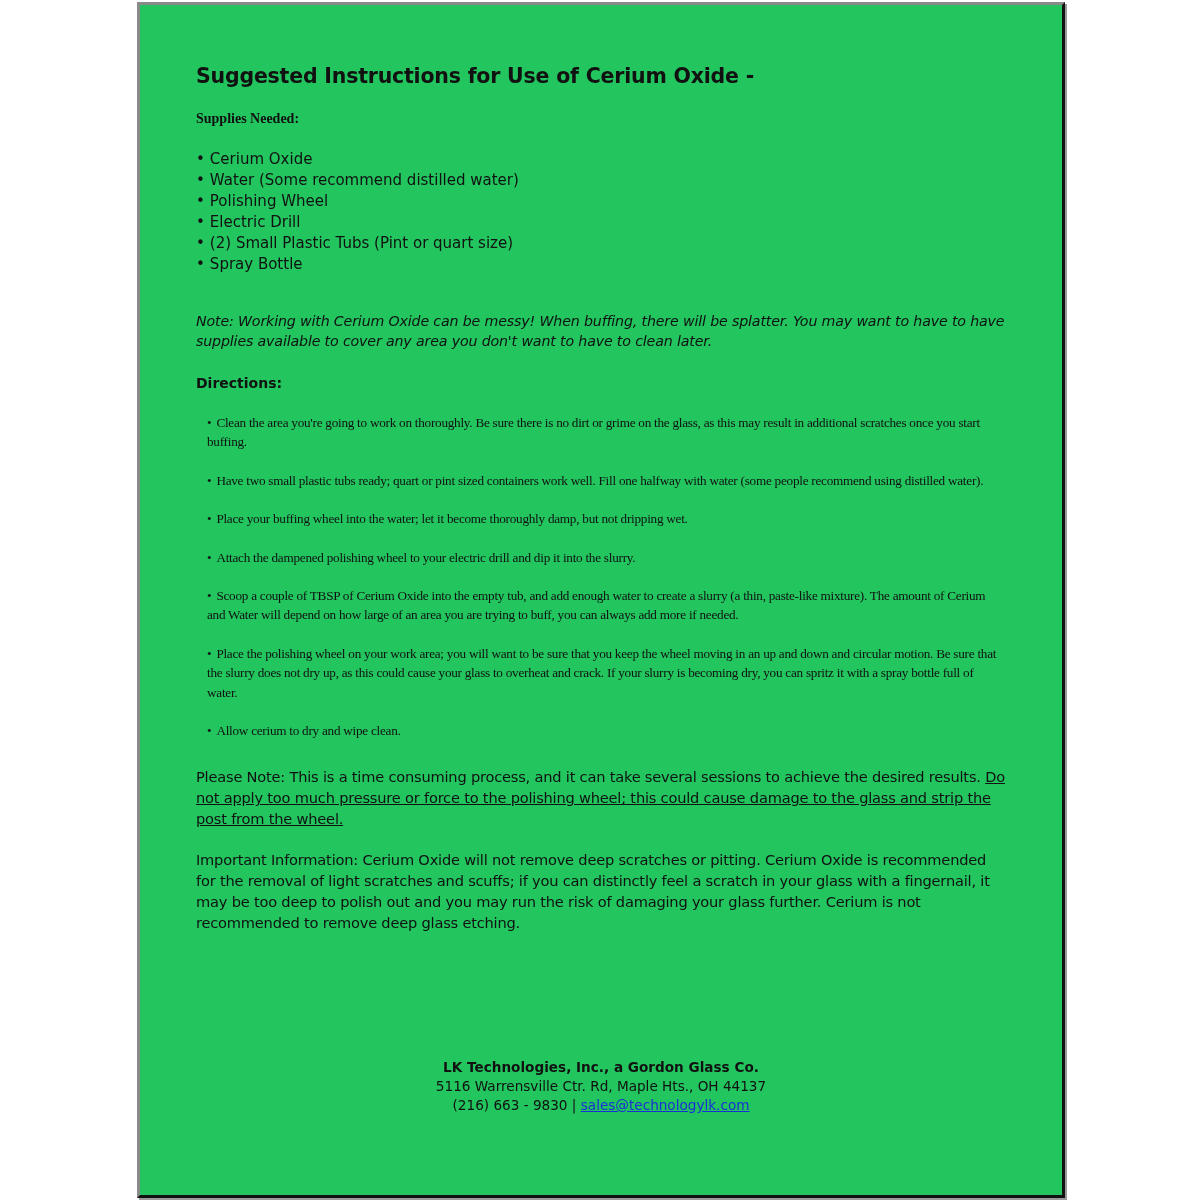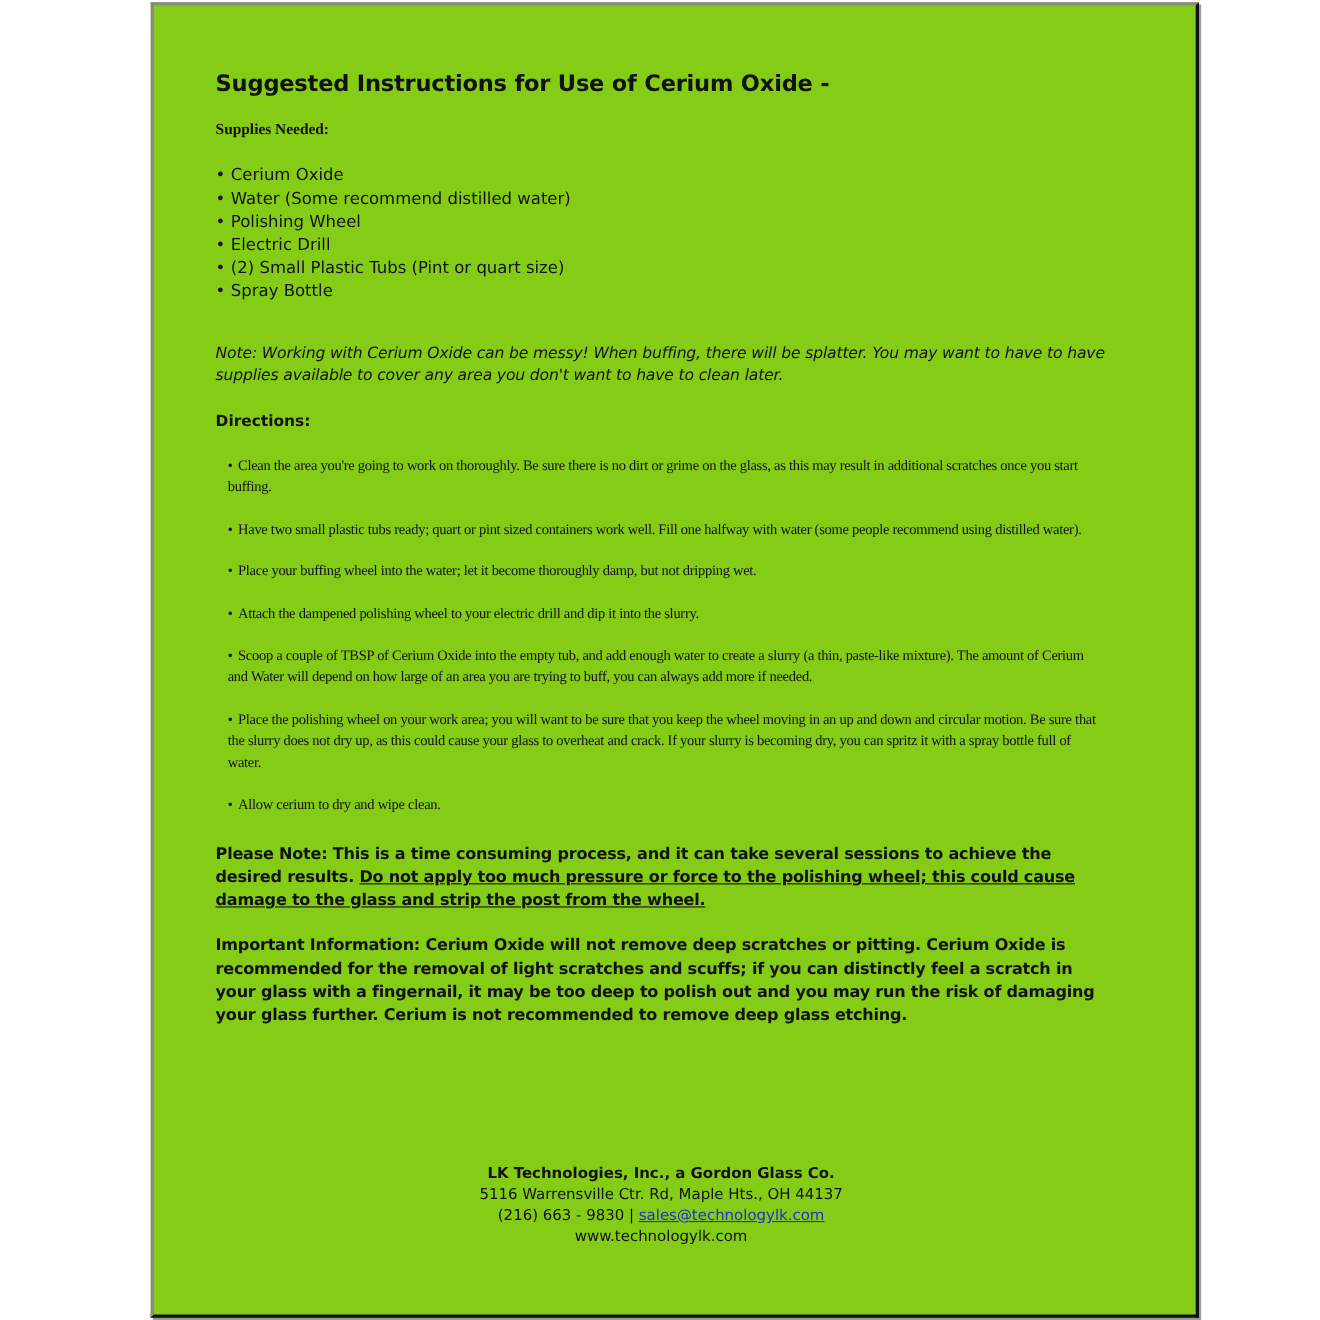--- a/index.html
+++ b/index.html
@@ -1,37 +1,36 @@
 <!DOCTYPE html>
 <html><head>
 <meta charset="utf-8">
 <style>
   html, body { margin: 0; padding: 0; background: #ffffff; }
   body { width: 1200px; height: 1200px; position: relative; overflow: hidden; font-family: "DejaVu Sans", sans-serif; color: #111; }
   .page {
     position: absolute; left: 137px; top: 2px; width: 922px; height: 1190px;
-    background: #84cc16;
+    background: #22c55e;
     border-left: 3px solid #8a8a8a; border-top: 3px solid #8a8a8a;
     border-right: 3px solid #111; border-bottom: 3px solid #111;
     box-shadow: 2px 2px 0 #9a9a9a;
-    padding-left: 25px;
   }
   .content { position: absolute; left: 56px; top: 56px; width: 810px; }
   .title { font-size: 20.5px; font-weight: bold; margin: 0; line-height: 30px; letter-spacing: -0.2px; }
   .h2 { font-size: 14px; font-weight: bold; margin: 0; line-height: 20px; }
   .supplies-h { margin-top: 18px; font-family: Liberation Serif, serif; }
   .supplies { list-style: none; margin: 20px 0 0 0; padding: 0; }
   .supplies li { font-size: 15px; line-height: 21px; }
   .supplies li::before { content: "\2022"; margin-right: 5px; }
   .note { font-size: 14.2px; font-style: italic; line-height: 20px; margin: 36px 0 0 0; letter-spacing: -0.15px; }
   .directions-h { margin-top: 22px; }
   .steps { list-style: none; margin: 20px 0 0 11px; padding: 0; font-family: Liberation Serif, serif; }
   .steps li { font-size: 13.2px; line-height: 19.4px; margin-bottom: 19px; letter-spacing: -0.25px; }
   .steps li::before { content: "\2022"; margin-right: 5px; }
-  .bold-para { font-size: 14.6px; font-weight: bold; line-height: 21px; margin: 0; letter-spacing: -0.2px; }
+  .bold-para { font-size: 14.6px; font-weight: normal; line-height: 21px; margin: 0; letter-spacing: -0.2px; }
   .please-note { margin-top: 26px; }
   .important { margin-top: 20px; }
   .underline { text-decoration: underline; }
   .footer { position: absolute; left: 0; width: 922px; top: 1053px; text-align: center; font-size: 13.6px; line-height: 19px; }
   .footer .company { font-weight: bold; }
   .footer a { color: #1a2fd8; text-decoration: underline; }
 </style>
 </head>
 <body>
 
@@ -64,15 +63,14 @@
 
     <p class="bold-para please-note"><span>Please Note: This is a time consuming process, and it can take several sessions to achieve the desired results.  </span><span class="underline">Do not apply too much pressure or force to the polishing wheel; this could cause damage to the glass and strip the post from the wheel.</span></p>
 
     <p class="bold-para important">Important Information: Cerium Oxide will not remove deep scratches or pitting.  Cerium Oxide is recommended for the removal of light scratches and scuffs; if you can distinctly feel a scratch in your glass with a fingernail, it may be too deep to polish out and you may run the risk of damaging your glass further.  Cerium is not recommended to remove deep glass etching.</p>
   </div>
 
   <div class="footer">
     <div class="company">LK Technologies, Inc., a Gordon Glass Co.</div>
     <div>5116 Warrensville Ctr. Rd, Maple Hts., OH 44137</div>
     <div><span>(216) 663 - 9830</span><span> | </span><a>sales@technologylk.com</a></div>
-    <div>www.technologylk.com</div>
   </div>
 </div>
 
 </body></html>

